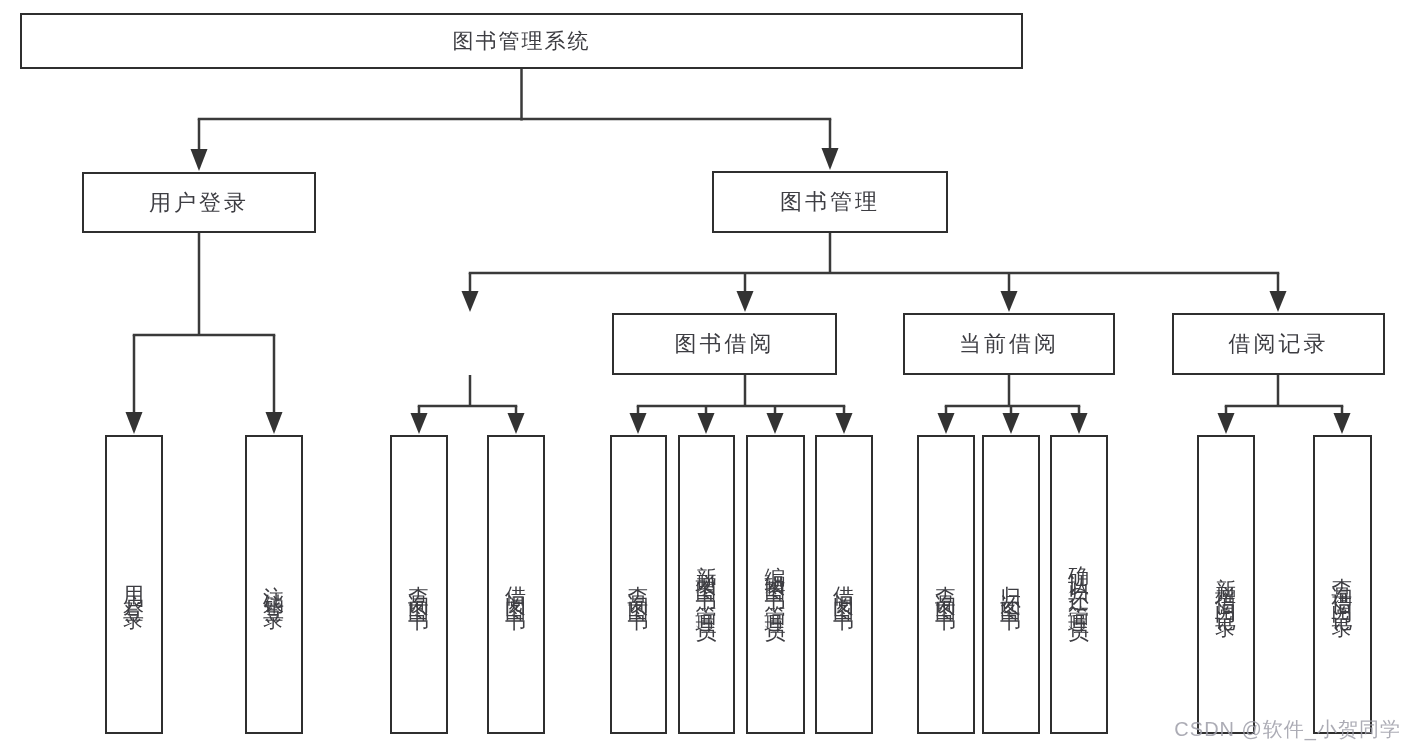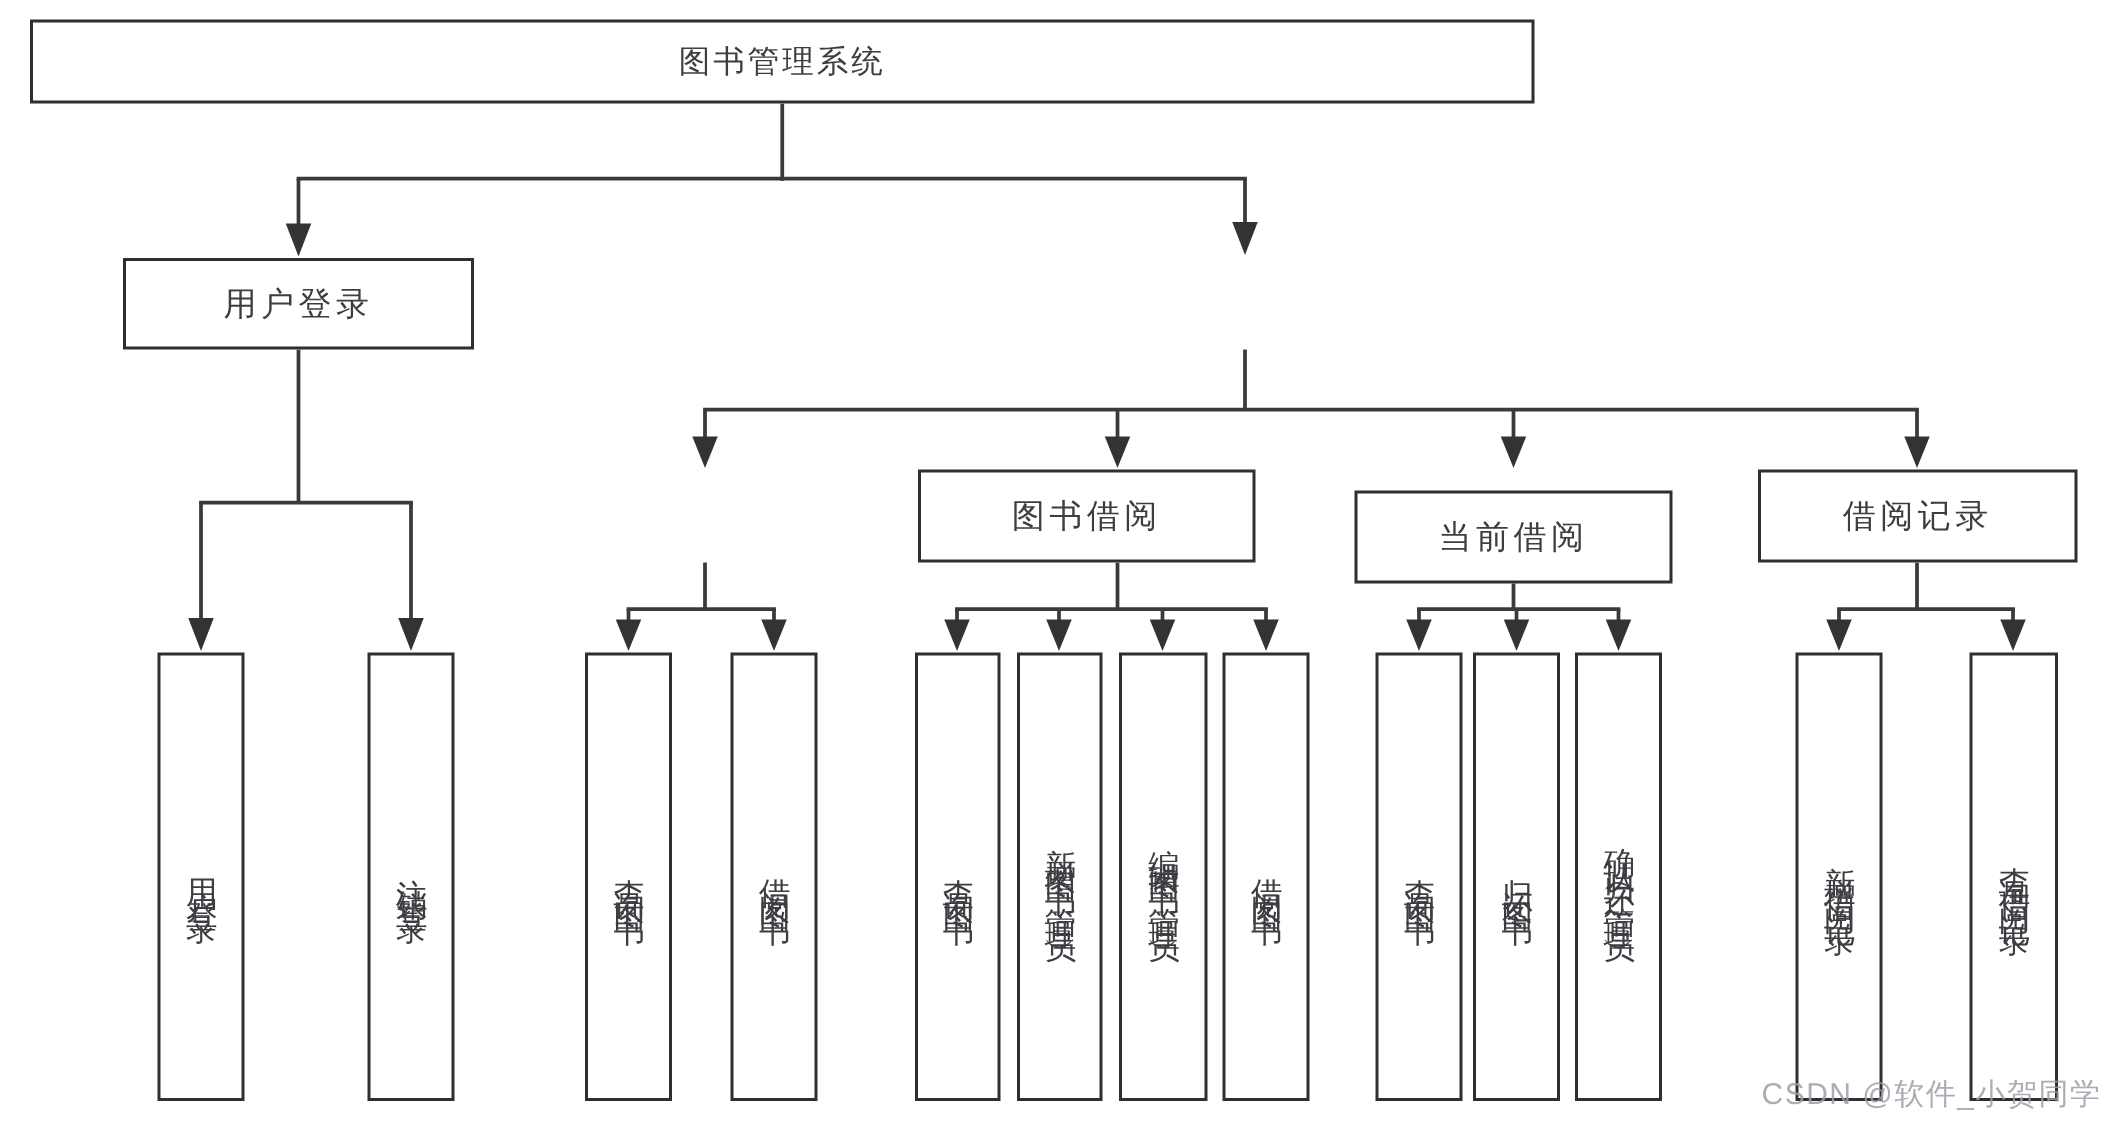--- a/index.html
+++ b/index.html
@@ -123,25 +123,28 @@
     <polygon points="1342,434 1333.5,413 1350.5,413"></polygon>
   </svg>
 
   <div class="box root h" style="left:20px; top:13px; width:1003px; height:56px;">
     <span>图书管理系统</span>
   </div>
 
   <div class="box h" style="left:82px; top:172px; width:234px; height:61px;">
     <span>用户登录</span>
   </div>
+  <div class="box h" style="left:712px; top:171px; width:236px; height:62px;">
+    <span>图书管理</span>
+  </div>
 
   <div class="box h" style="left:612px; top:313px; width:225px; height:62px;">
     <span>图书借阅</span>
   </div>
-  <div class="box h" style="left:903px; top:313px; width:212px; height:62px;margin-top:14px;">
+  <div class="box h" style="left:903px; top:313px; width:212px; height:62px;">
     <span>当前借阅</span>
   </div>
   <div class="box h" style="left:1172px; top:313px; width:213px; height:62px;">
     <span>借阅记录</span>
   </div>
 
   <div class="box leaf" style="left:105px; top:435px; width:58px; height:299px;">
     <span>用户登录</span>
   </div>
   <div class="box leaf" style="left:245px; top:435px; width:58px; height:299px;">

